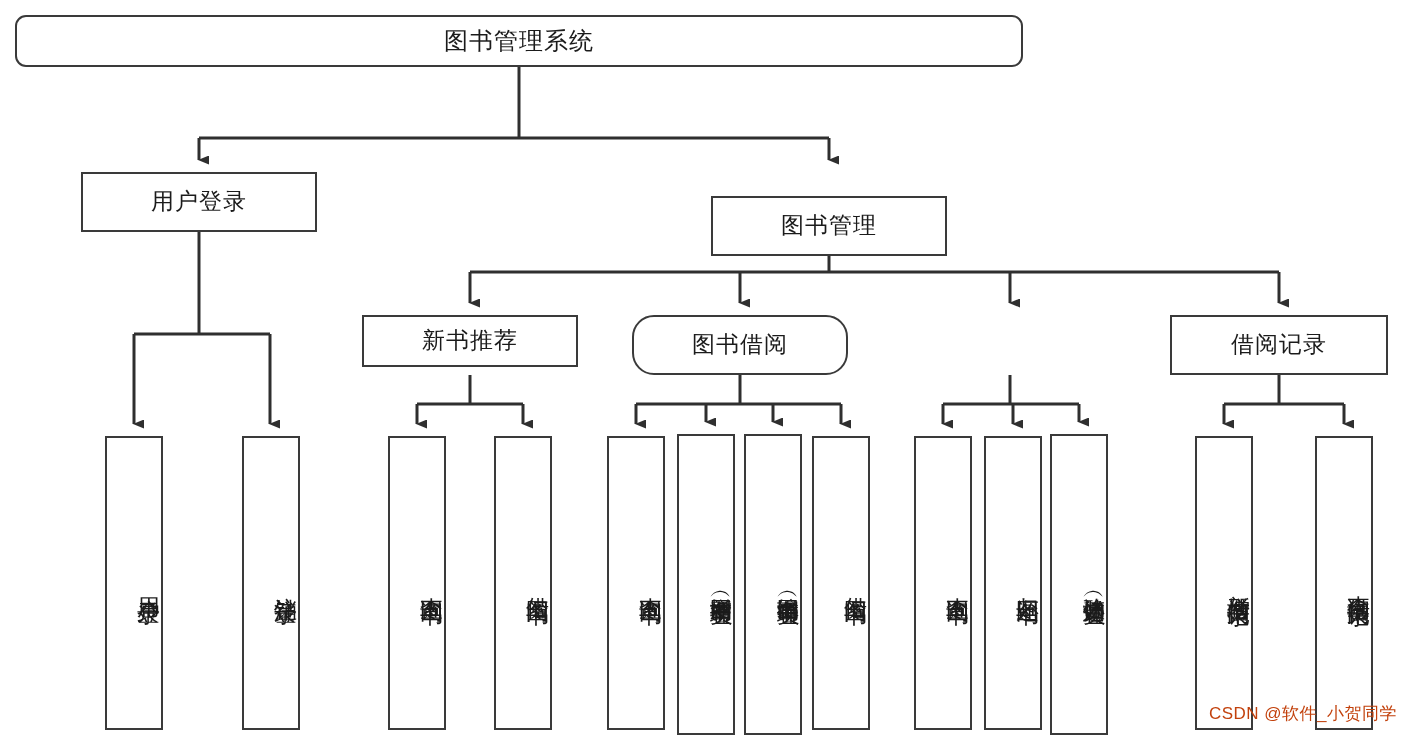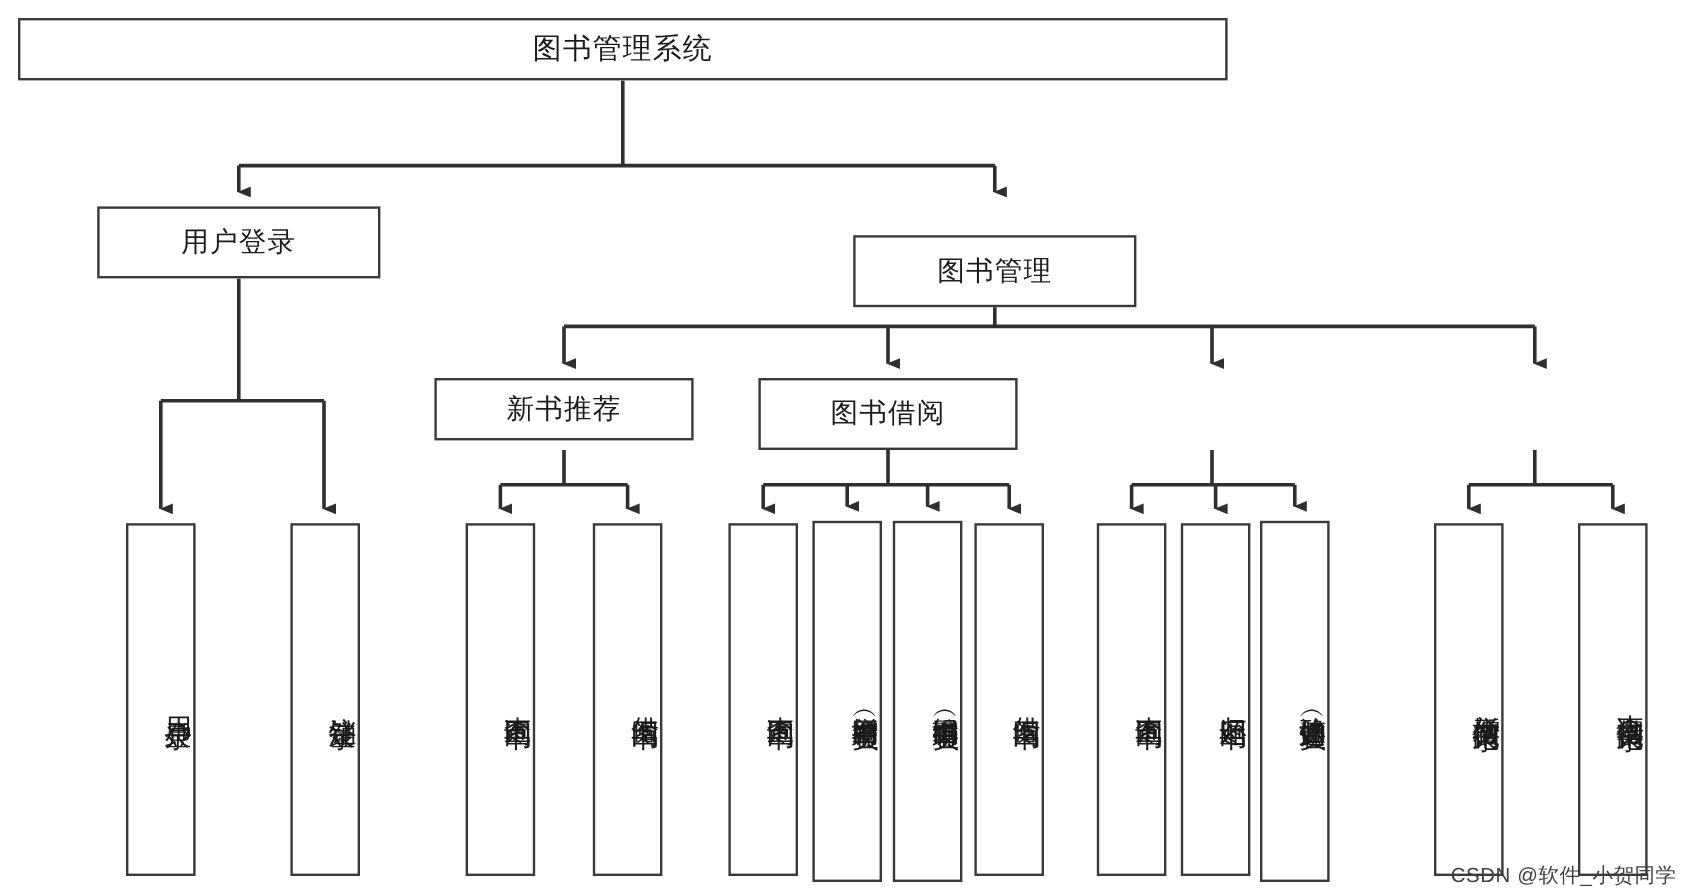--- a/index.html
+++ b/index.html
@@ -37,20 +37,21 @@
     color: #1b1b1b;
     z-index: 3;
   }
   .node.horiz {
     font-size: 23px;
     letter-spacing: 1px;
     line-height: 1.1;
   }
   .node.root {
     font-size: 24px;
+    border-radius: 11px;
   }
   .node.vert {
     writing-mode: vertical-rl;
     text-orientation: upright;
     font-size: 23px;
     line-height: 1.12;
     letter-spacing: 2px;
     padding: 6px 0;
     align-items: flex-start;
     justify-content: center;
@@ -61,23 +62,23 @@
     display: block;
     text-align: center;
   }
   .node.vert.tall {
     font-size: 22px;
     letter-spacing: 1px;
   }
   #watermark {
     position: absolute;
     right: 8px;
-    bottom: 6px;
+    bottom: 22px;
     font-size: 17px;
-    color: #404040;
+    color: #c2410c;
     letter-spacing: 0.5px;
     white-space: nowrap;
     z-index: 6;
     font-family: "Liberation Sans", "DejaVu Sans", sans-serif;
   }
 </style>
 </head>
 <body>
 
 <div id="diagram-root">
@@ -141,22 +142,25 @@
   <div class="node horiz" style="left:81px; top:172px; width:236px; height:60px;">
     <span>用户登录</span>
   </div>
   <div class="node horiz" style="left:711px; top:172px; width:236px; height:60px;margin-top:24px;">
     <span>图书管理</span>
   </div>
 
   <div class="node horiz" style="left:362px; top:315px; width:216px; height:52px;">
     <span>新书推荐</span>
   </div>
-  <div class="node horiz" style="left:632px; top:315px; width:216px; height:60px;">
+  <div class="node horiz" style="left:632px; top:315px; width:216px; height:60px;border-radius:22px;">
     <span>图书借阅</span>
+  </div>
+  <div class="node horiz" style="left:1170px; top:315px; width:218px; height:60px;">
+    <span>借阅记录</span>
   </div>
 
   <div class="node vert" style="left:105px; top:436px; width:58px; height:294px;">
     <span class="vlabel">用户登录</span>
   </div>
   <div class="node vert" style="left:242px; top:436px; width:58px; height:294px;">
     <span class="vlabel">注销登录</span>
   </div>
 
   <div class="node vert" style="left:388px; top:436px; width:58px; height:294px;">

